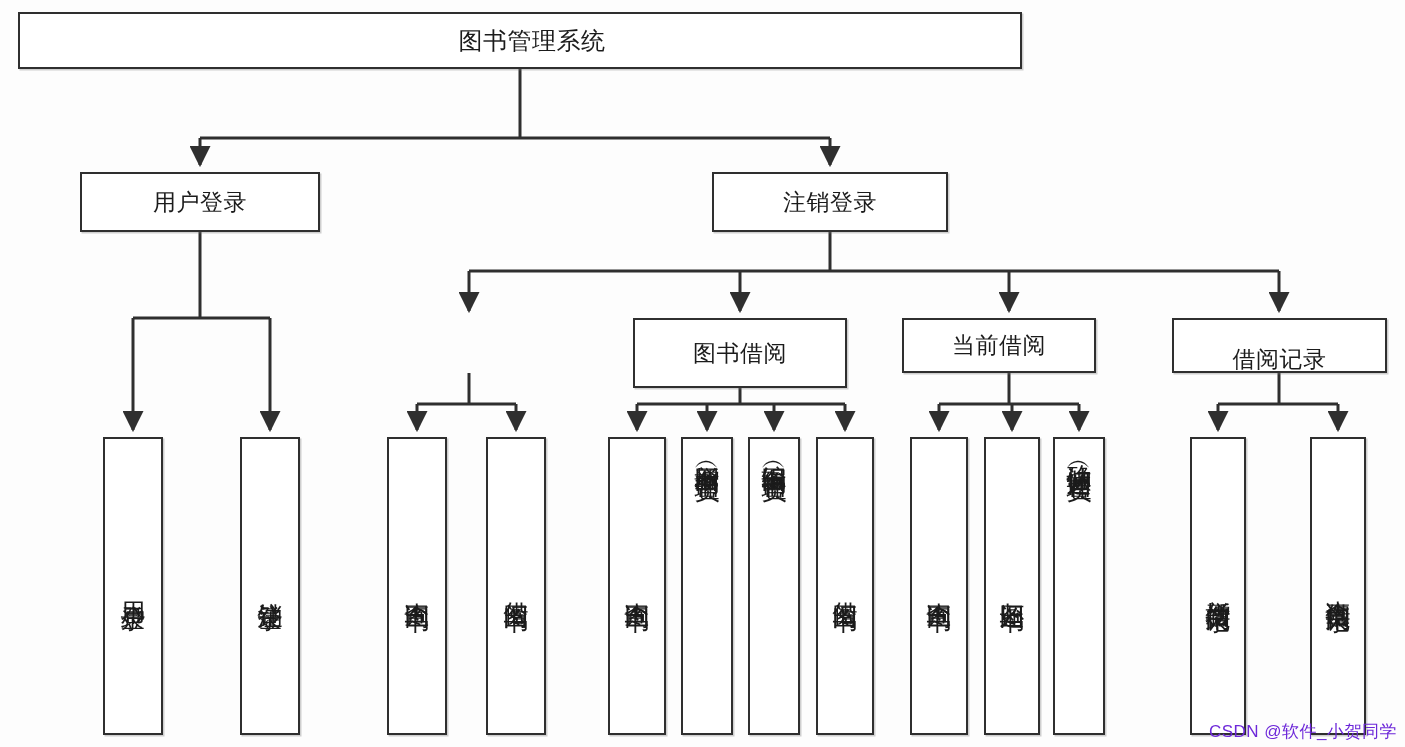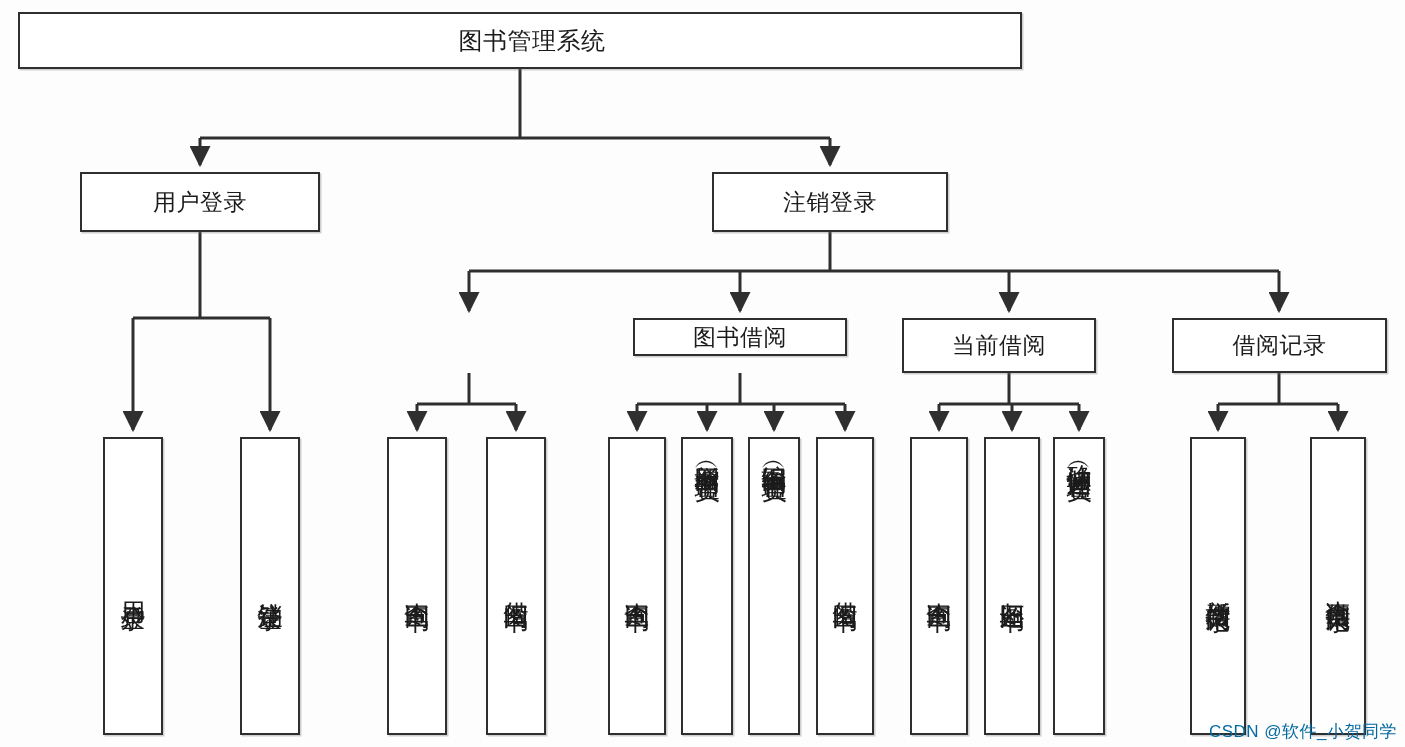--- a/index.html
+++ b/index.html
@@ -67,21 +67,21 @@
   }
   .node.vert.centered {
     align-items: center;
     padding-top: 0;
   }
   #watermark {
     position: absolute;
     right: 8px;
     bottom: 4px;
     font-size: 17px;
-    color: #0369a1;
+    color: #6d28d9;
     letter-spacing: 0.5px;
     white-space: nowrap;
   }
 </style>
 </head>
 <body>
 
 <div id="canvas">
 
   <svg id="wires" viewBox="0 0 1405 747" xmlns="http://www.w3.org/2000/svg">
@@ -138,27 +138,27 @@
     <span class="label">图书管理系统</span>
   </div>
 
   <div class="node horiz" style="left:80px; top:172px; width:240px; height:60px;">
     <span class="label">用户登录</span>
   </div>
   <div class="node horiz" style="left:712px; top:172px; width:236px; height:60px;">
     <span class="label">注销登录</span>
   </div>
 
-  <div class="node horiz" style="left:633px; top:318px; width:214px; height:38px;">
+  <div class="node horiz" style="left:633px; top:318px; width:214px; height:70px;">
     <span class="label">图书借阅</span>
   </div>
   <div class="node horiz" style="left:902px; top:318px; width:194px; height:55px;">
     <span class="label">当前借阅</span>
   </div>
-  <div class="node horiz" style="left:1172px; top:318px; width:215px; height:55px;">
+  <div class="node horiz" style="left:1172px; top:318px; width:215px; height:55px;align-items:flex-end;">
     <span class="label">借阅记录</span>
   </div>
 
   <div class="node vert centered" style="left:103px; top:437px; width:60px; height:298px;">
     <span class="label">用户登录</span>
   </div>
   <div class="node vert centered" style="left:240px; top:437px; width:60px; height:298px;">
     <span class="label">注销登录</span>
   </div>
 

